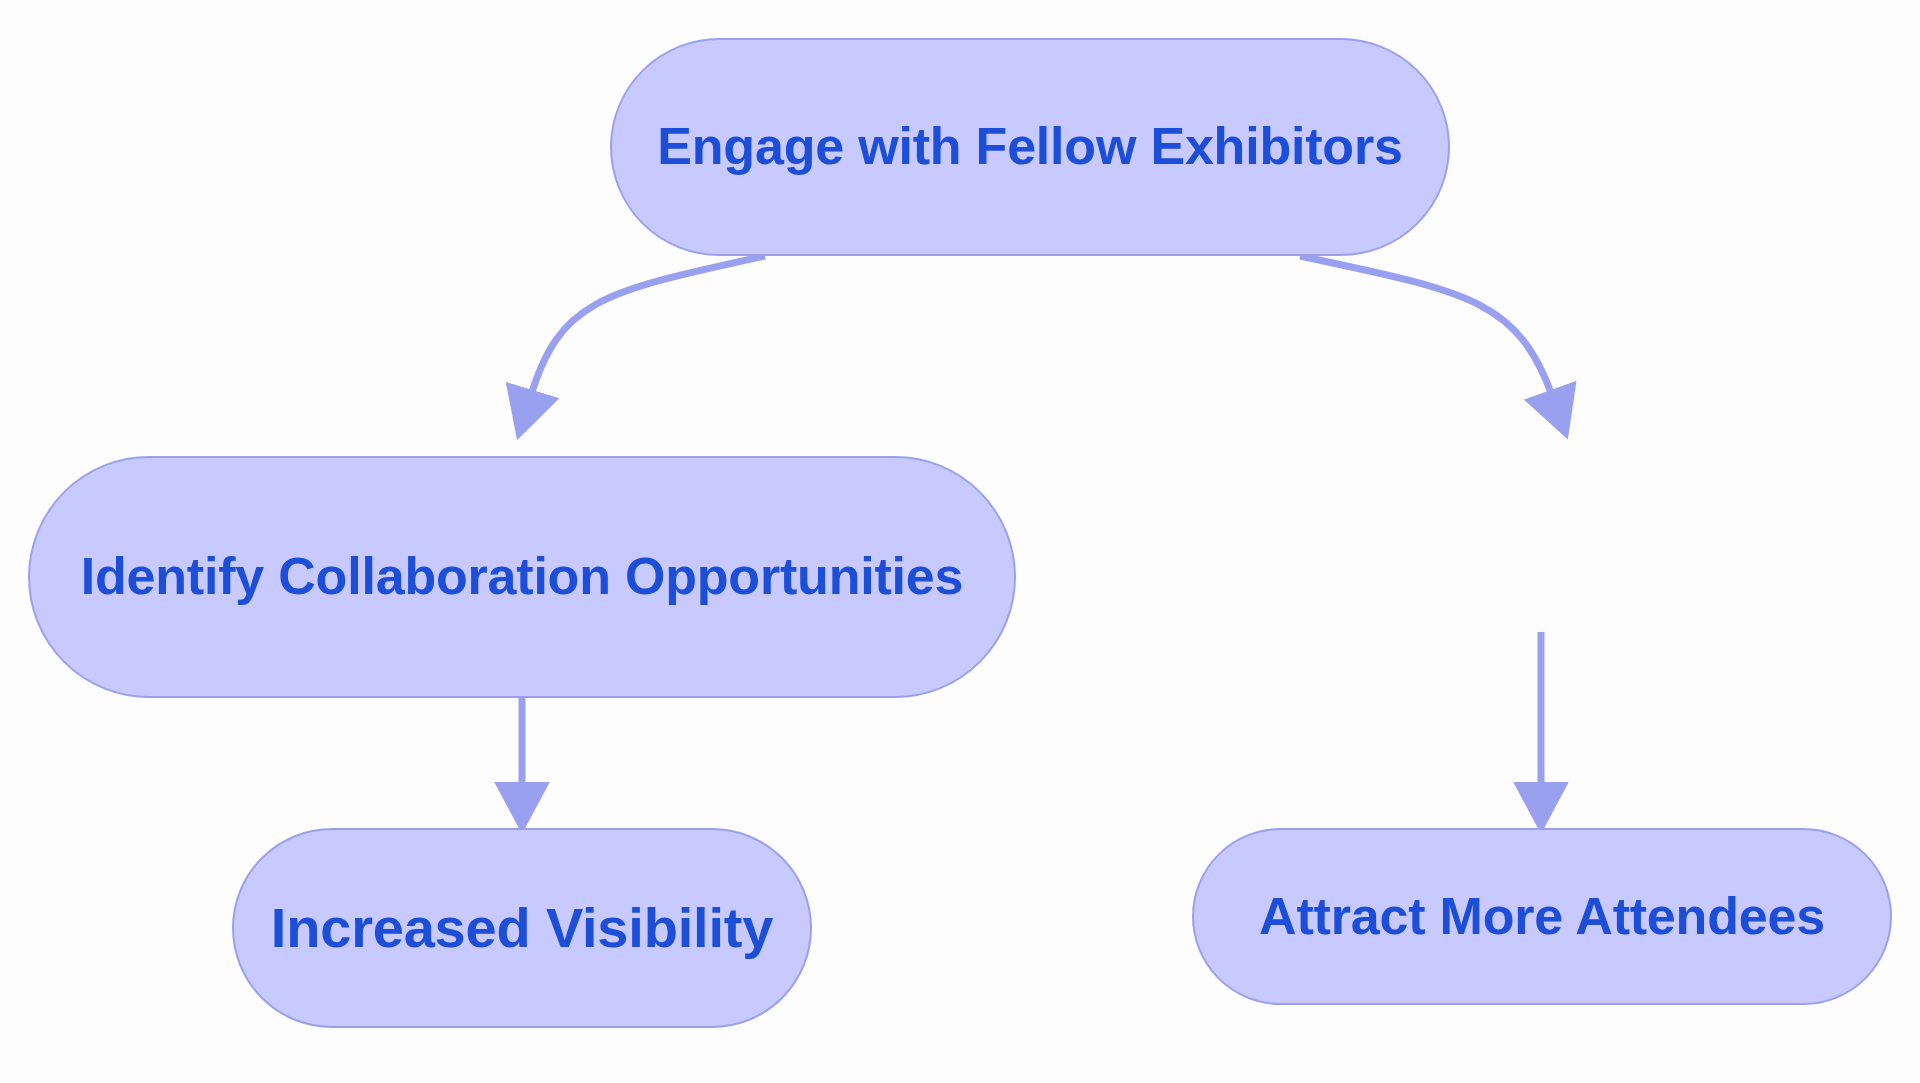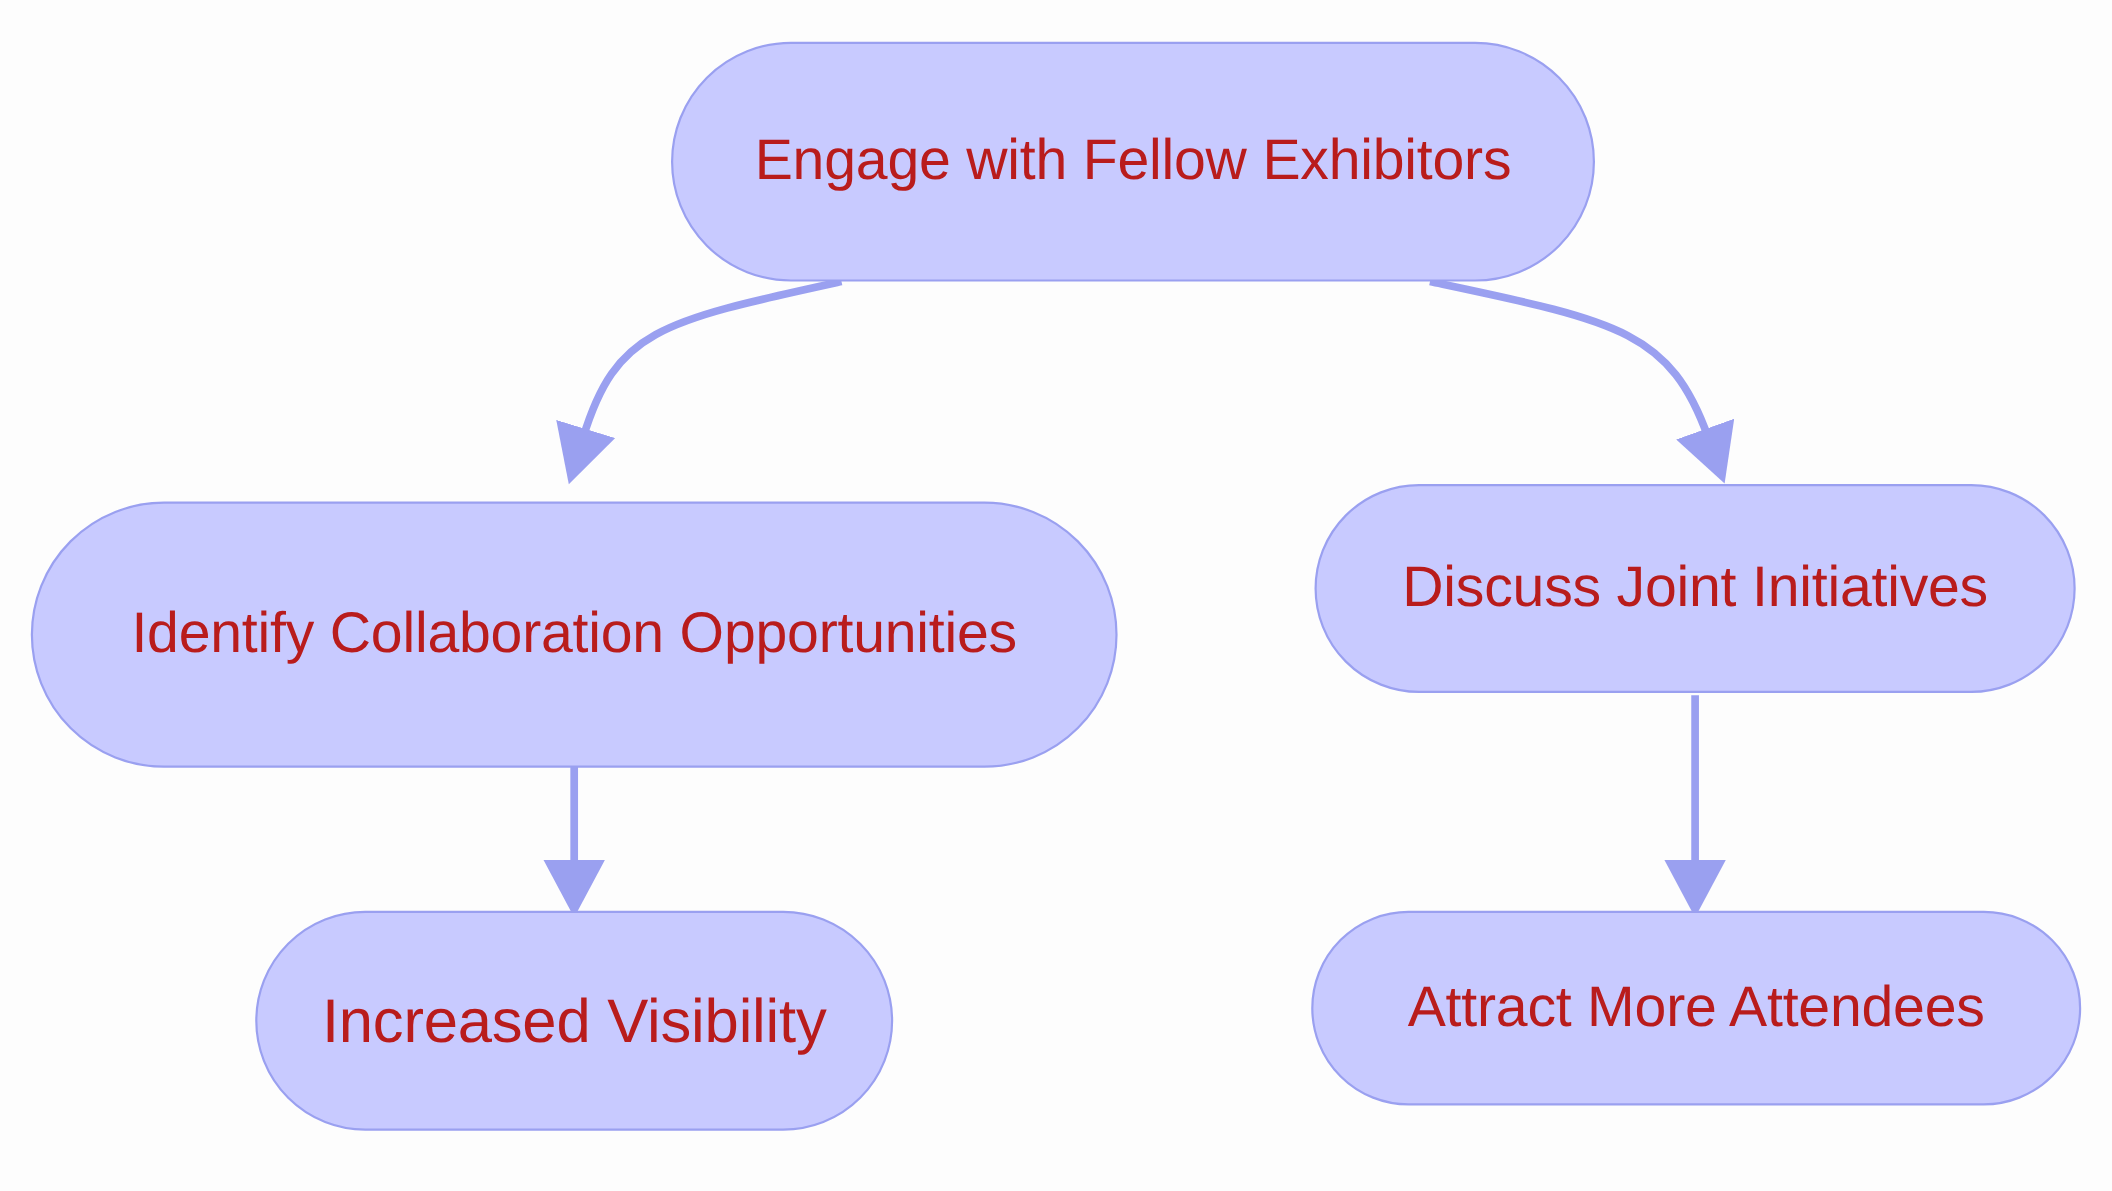--- a/index.html
+++ b/index.html
@@ -31,23 +31,23 @@
     box-sizing: border-box;
     background: #c8caff;
     border: 2.5px solid #9aa0f0;
     border-radius: 999px;
     display: flex;
     align-items: center;
     justify-content: center;
     text-align: center;
   }
   .node-label {
-    color: #b91c1c;
+    color: #1d4ed8;
     font-family: "Liberation Sans", sans-serif;
-    font-weight: 400;
+    font-weight: 700;
     line-height: 1.1;
     white-space: nowrap;
     letter-spacing: -0.2px;
   }
   
   #node-root      { left: 610px;  top: 38px;  width: 840px;  height: 218px; }
   #node-root .node-label      { font-size: 52px; }
 
   #node-identify  { left: 28px;   top: 456px; width: 988px;  height: 242px; }
   #node-identify .node-label  { font-size: 52px; }
@@ -83,23 +83,20 @@
   </svg>
 
   <div class="node" id="node-root">
     <span class="node-label">Engage with Fellow Exhibitors</span>
   </div>
 
   <div class="node" id="node-identify">
     <span class="node-label">Identify Collaboration Opportunities</span>
   </div>
 
-  <div class="node" id="node-discuss">
-    <span class="node-label">Discuss Joint Initiatives</span>
-  </div>
 
   <div class="node" id="node-visibility">
     <span class="node-label">Increased Visibility</span>
   </div>
 
   <div class="node" id="node-attract">
     <span class="node-label">Attract More Attendees</span>
   </div>
 
 </div>

